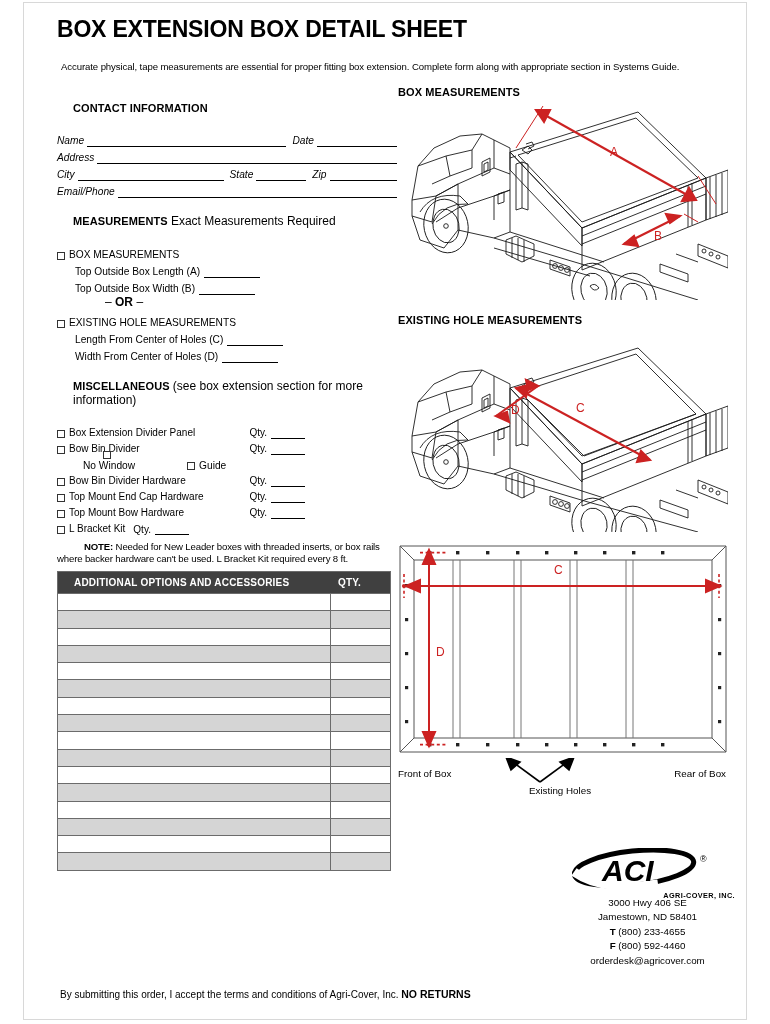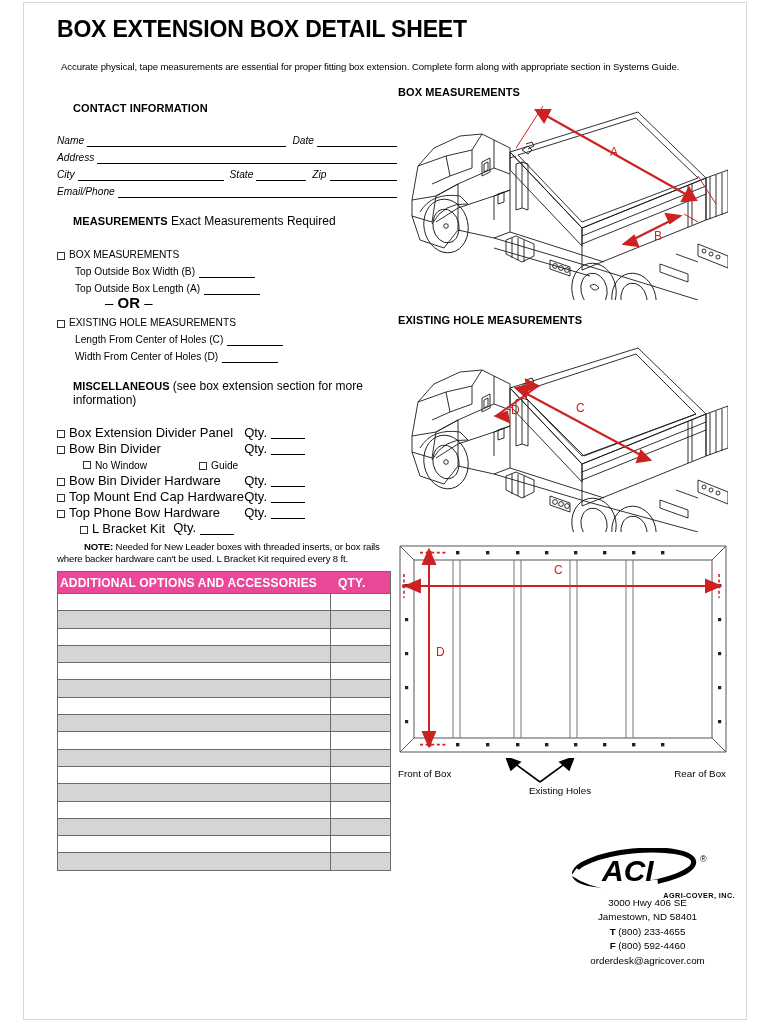--- a/index.html
+++ b/index.html
@@ -61,28 +61,27 @@
     display:inline-block;width:8px;height:8px;border:1.2px solid #333;
     background:#fff;box-sizing:border-box;margin-right:4px;
     flex:0 0 auto;position:relative;top:-1px;
   }
   .txt{line-height:12px;}
   .blank{
     display:inline-block;border-bottom:1px solid #000;height:10px;
     margin-left:4px;flex:0 0 auto;
   }
   .orline{
-    font-size:15px;padding-left:48px;height:17px;line-height:15px;
+    font-size:12px;padding-left:48px;height:17px;line-height:15px;
   }
   .orline b{font-weight:bold;}
 
   .misc-row{
-    display:flex;align-items:flex-end;font-size:13px;height:16px;
+    display:flex;align-items:flex-end;font-size:10px;height:16px;
     white-space:nowrap;
-    justify-content:center;
   }
   .misc-row .name{line-height:12px;}
   .misc-row .qty{
     margin-left:auto;display:flex;align-items:flex-end;line-height:12px;
   }
   .misc-row .qty .blank{width:34px;}
 
   .risewrap{
     display:flex;align-items:flex-end;font-size:10.2px;height:16px;
     padding-left:18px;white-space:nowrap;
@@ -100,22 +99,22 @@
     letter-spacing:-0.15px;
   }
   .note b{font-weight:bold;padding-left:27px;}
 
   
   .acc-table{
     margin-top:7px;width:334px;border:1px solid #6b6b6b;
     border-collapse:collapse;box-sizing:border-box;
   }
   .acc-table th{
-    background:#ec4899;color:#fff;font-size:12px;font-weight:bold;
-    text-align:left;padding:3px 6px 3px 2px;letter-spacing:0.2px;
+    background:#404040;color:#fff;font-size:10px;font-weight:bold;
+    text-align:left;padding:3px 6px 3px 16px;letter-spacing:0.2px;
     border:none;height:15px;
   }
   .acc-table th.qtyh{text-align:left;padding-left:8px;width:46px;}
   .acc-table td{
     height:16.3px;border:1px solid #6b6b6b;padding:0;
   }
   .acc-table td.qtyc{width:46px;}
   .acc-table tr.shade td{background:#d5d5d5;}
   .acc-table tr.plain td{background:#fff;}
 
@@ -192,25 +191,25 @@
         <span>MEASUREMENTS</span>
         <span class="sub">Exact Measurements Required</span>
       </div>
 
       <div class="line">
         <span class="cbox"></span>
         <span class="txt">BOX MEASUREMENTS</span>
       </div>
 
       <div class="line indent">
+        <span class="txt">Top Outside Box Length  (A)</span>
+        <span class="blank" style="width:56px;"></span>
+      </div>
+      <div class="line indent">
         <span class="txt">Top Outside Box Width    (B)</span>
-        <span class="blank" style="width:56px;"></span>
-      </div>
-      <div class="line indent">
-        <span class="txt">Top Outside Box Length  (A)</span>
         <span class="blank" style="width:56px;"></span>
       </div>
 
       <div class="orline">
         <span>–</span>
         <b>OR</b>
         <span>–</span>
       </div>
 
       <div class="line">
@@ -246,21 +245,21 @@
         <span class="cbox"></span>
         <span class="name">Bow Bin Divider</span>
         <span class="qty">
           <span>Qty.</span>
           <span class="blank"></span>
         </span>
       </div>
 
 
       <div class="winwrap">
-        <span style="display:flex;align-items:center;">
+        <span style="display:flex;align-items:center;flex-direction:column;">
           <span class="cbox"></span>
           <span>No Window</span>
         </span>
         <span class="o2">
           <span class="cbox"></span>
           <span>Guide</span>
         </span>
       </div>
 
       <div class="misc-row" style="width:248px;">
@@ -276,21 +275,21 @@
         <span class="cbox"></span>
         <span class="name">Top Mount End Cap Hardware</span>
         <span class="qty">
           <span>Qty.</span>
           <span class="blank"></span>
         </span>
       </div>
 
       <div class="misc-row" style="width:248px;">
         <span class="cbox"></span>
-        <span class="name">Top Phone Bow Hardware</span>
+        <span class="name">Top Mount Bow Hardware</span>
         <span class="qty">
           <span>Qty.</span>
           <span class="blank"></span>
         </span>
       </div>
 
       <div class="misc-row" style="width:200px;">
         <span class="cbox"></span>
         <span class="name">L Bracket Kit</span>
         <span style="display:flex;align-items:flex-end;padding-left:8px;">
@@ -673,13 +672,14 @@
   </div>
 
   <div class="addr">
     <div>3000 Hwy 406 SE</div>
     <div>Jamestown, ND 58401</div>
     <div><b>T</b> <span>(800) 233-4655</span></div>
     <div><b>F</b> <span>(800) 592-4460</span></div>
     <div>orderdesk@agricover.com</div>
   </div>
 
+  <div class="footer-terms"><span>By submitting this order, I accept the terms and conditions of Agri-Cover, Inc. </span><b>NO RETURNS</b></div>
 </div>
 
 </body></html>

